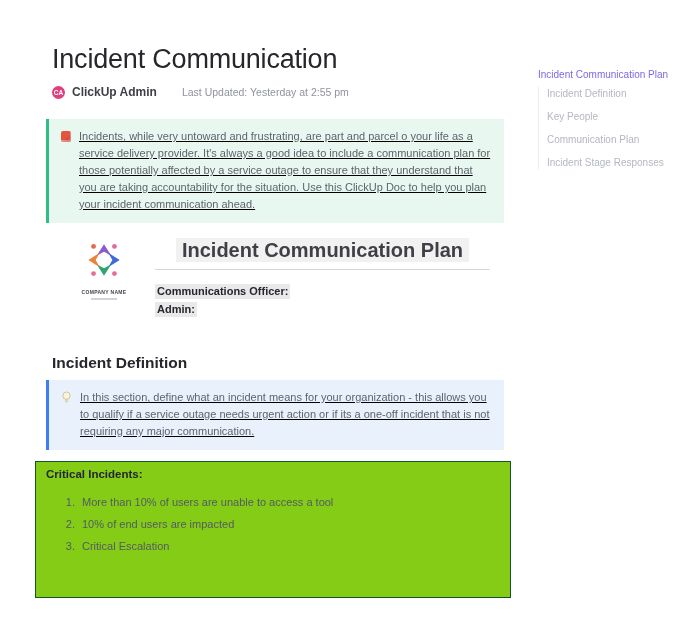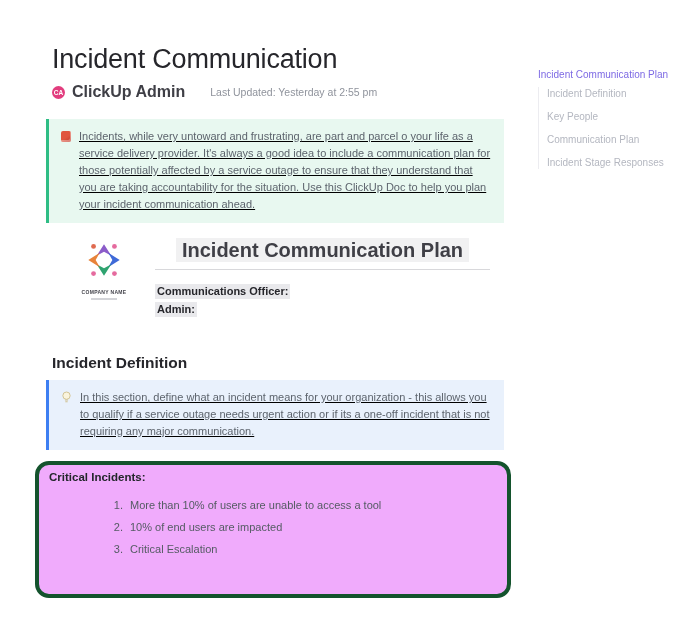--- a/index.html
+++ b/index.html
@@ -21,21 +21,21 @@
   .byline {
     position: absolute; left: 52px; top: 85px;
     display: flex; align-items: center; gap: 7px; height: 14px;
   }
   .avatar {
     width: 13px; height: 13px; border-radius: 50%;
     background: #e23d7e; color: #fff;
     font-size: 6.5px; font-weight: 700;
     display: flex; align-items: center; justify-content: center;
   }
-  .byline-author { font-size: 16px; font-weight: 700; color: #3f3f46; }
+  .byline-author { font-size: 12px; font-weight: 700; color: #3f3f46; }
   .byline-updated { font-size: 10.5px; color: #8f939c; margin-left: 18px; }
 
   
   .callout {
     position: absolute; left: 46px; width: 458px;
     display: flex; align-items: flex-start; gap: 8px;
     padding: 9px 12px 10px 12px;
     text-decoration: underline;
   }
   .callout p { font-size: 11px; line-height: 17px; color: #5d646d; }
@@ -96,28 +96,28 @@
   
   .section-heading {
     position: absolute; left: 52px; top: 354px;
     font-size: 15.5px; font-weight: 700; color: #26262b;
   }
 
   
   .critical-box {
     position: absolute; left: 35px; top: 461px;
     width: 476px; height: 137px;
-    background: #f0abfc; border: 4px solid #14532d; border-radius: 14px;
+    background: #84cc16; border: 1px solid #14532d; border-radius: 0;
     padding: 6px 10px;
   }
   .critical-title { font-size: 11.5px; font-weight: 700; color: #23262b; }
   .critical-list { margin: 16px 0 0 0; padding-left: 32px; }
   .critical-list li {
     font-size: 11px; color: #545b63; line-height: 13px;
-    margin-bottom: 9px; padding-left: 4px; margin-left: 45px;
+    margin-bottom: 9px; padding-left: 4px;
   }
   .critical-list li::marker { color: #545b63; }
 </style>
 </head>
 <body>
 
 <div class="screen">
 
   <h1 class="doc-title">Incident Communication</h1>
 

